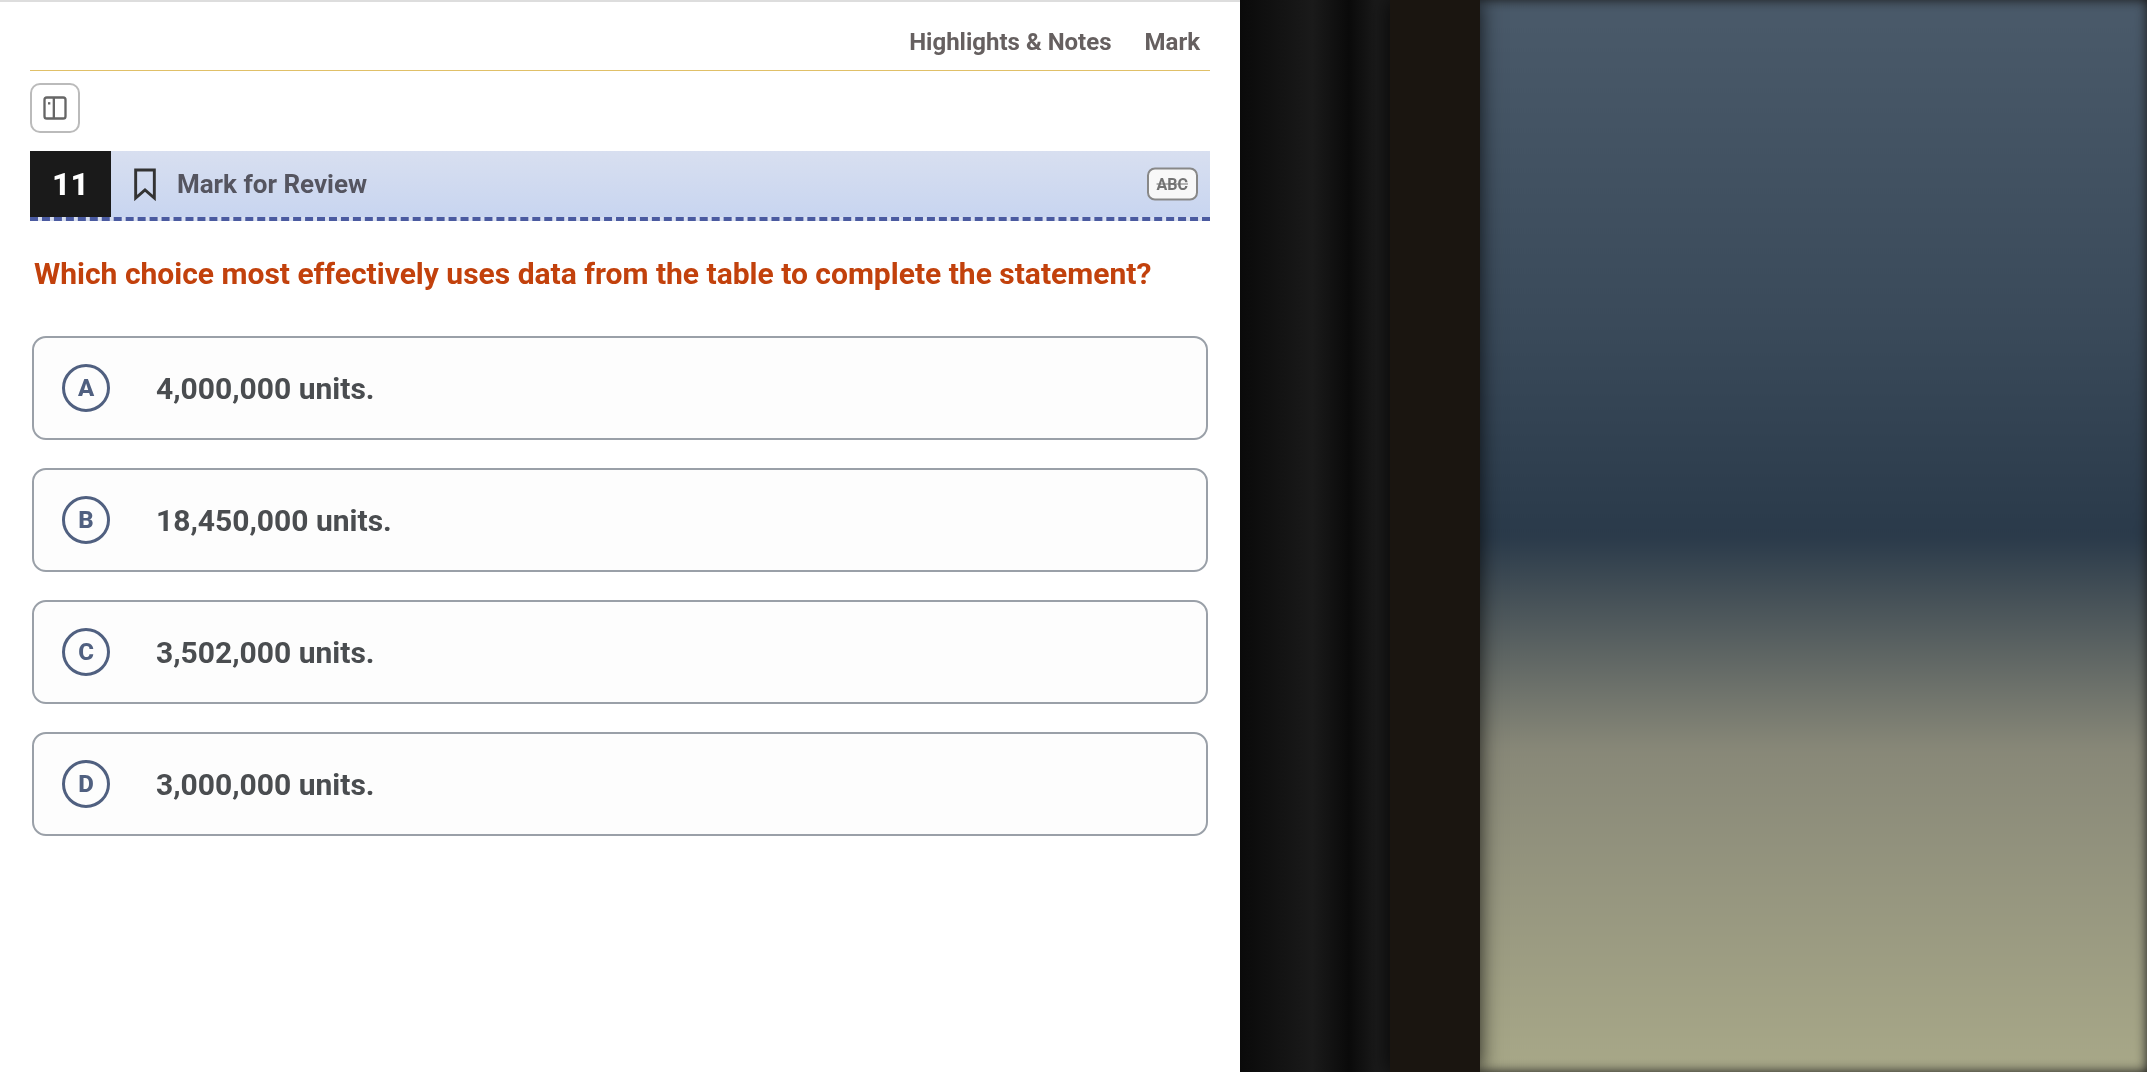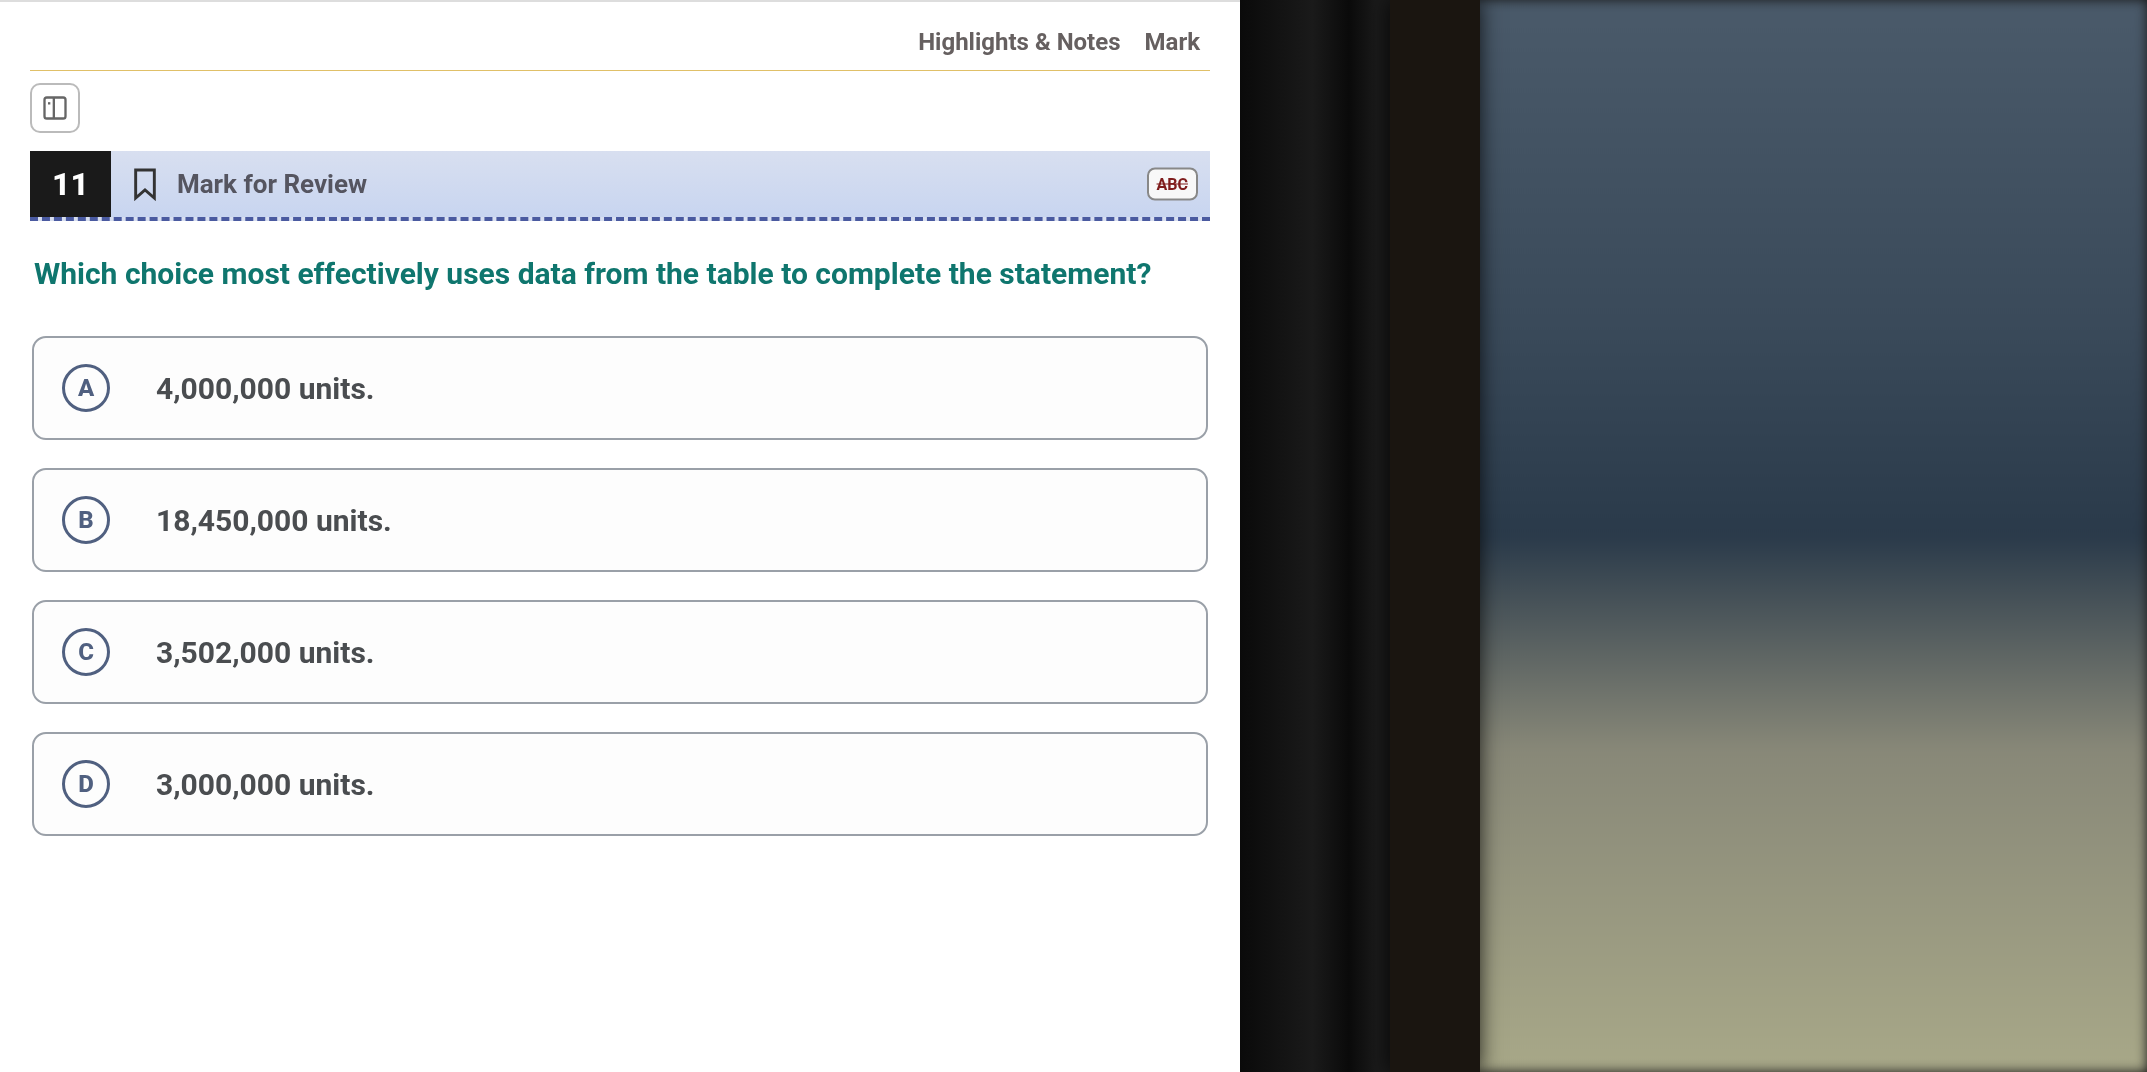--- a/index.html
+++ b/index.html
@@ -48,21 +48,21 @@
       bottom: 0;
       width: 90px;
       background: #1a1510;
       box-shadow: 0 0 20px rgba(0,0,0,0.8);
     }
     
     .top-nav {
       display: flex;
       justify-content: flex-end;
       align-items: center;
-      gap: 24px;
+      gap: 33px;
       padding: 6px 10px 14px 10px;
       border-bottom: 1px solid #e0c068;
       margin-bottom: 12px;
     }
     
     .nav-link {
       color: #666060;
       font-weight: 700;
       font-size: 24px;
       cursor: pointer;
@@ -139,28 +139,28 @@
     .abc-button {
       position: absolute;
       right: 12px;
       top: 50%;
       transform: translateY(-50%);
       border: 2px solid #888;
       border-radius: 8px;
       padding: 5px 8px;
       font-size: 16px;
       font-weight: 700;
-      color: #7f1d1d;
+      color: #737373;
       background: #f8f8f8;
       cursor: pointer;
       text-decoration: line-through;
     }
     
     .question-text {
-      color: #0f766e;
+      color: #c2410c;
       font-weight: 700;
       font-size: 30px;
       line-height: 1.5;
       margin-bottom: 40px;
       padding: 0 4px;
     }
     
     .answer-list {
       display: flex;
       flex-direction: column;

